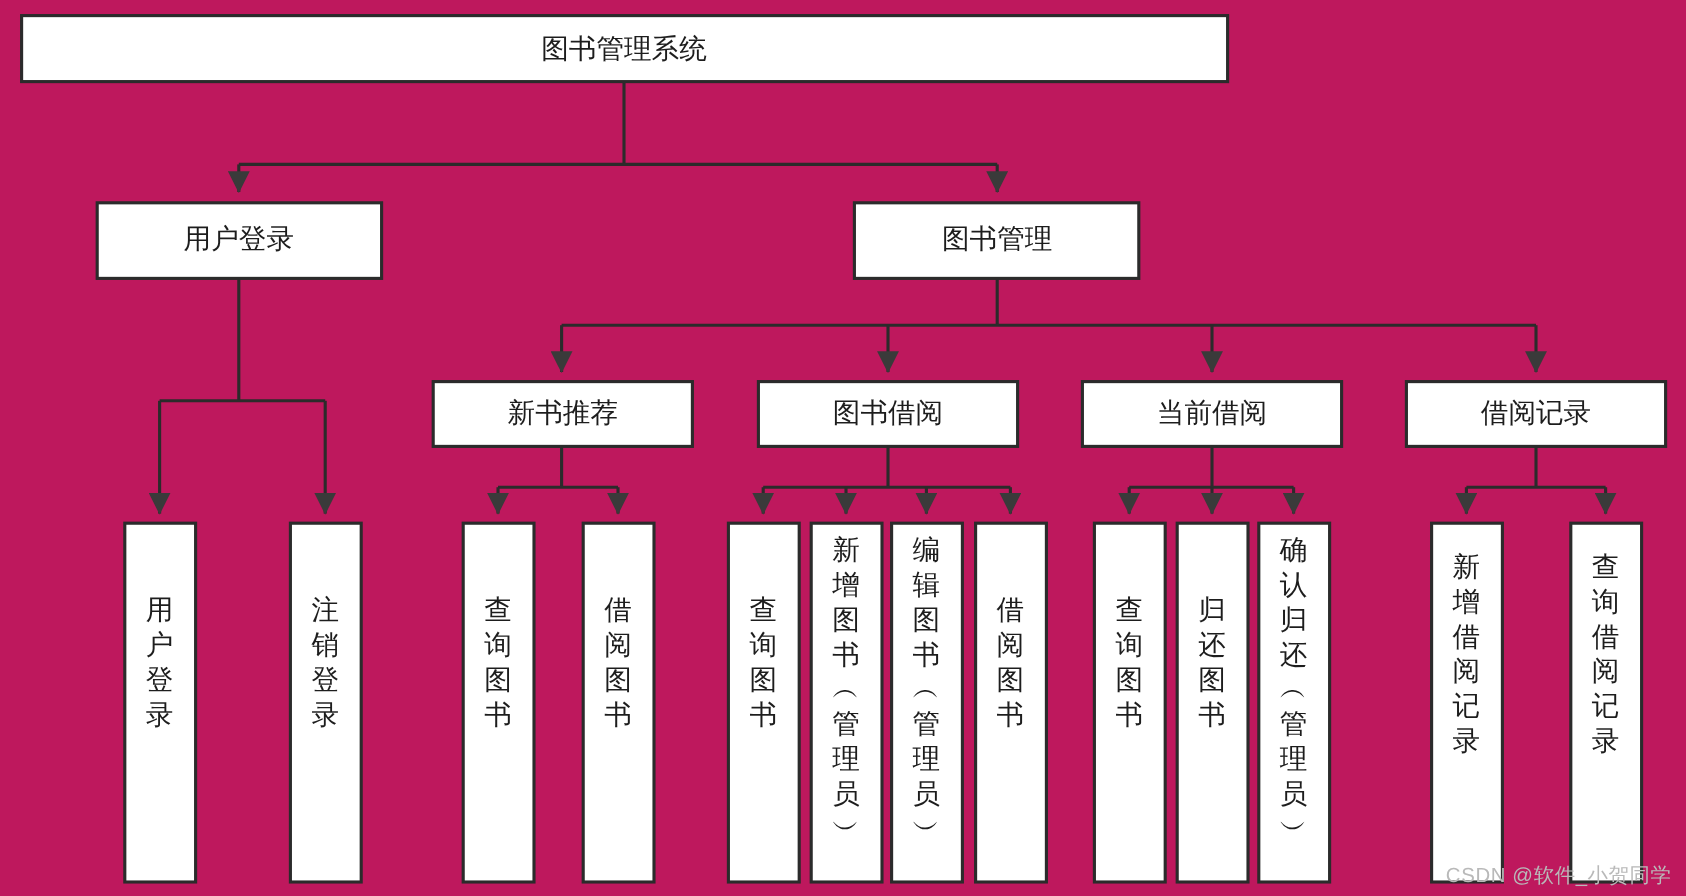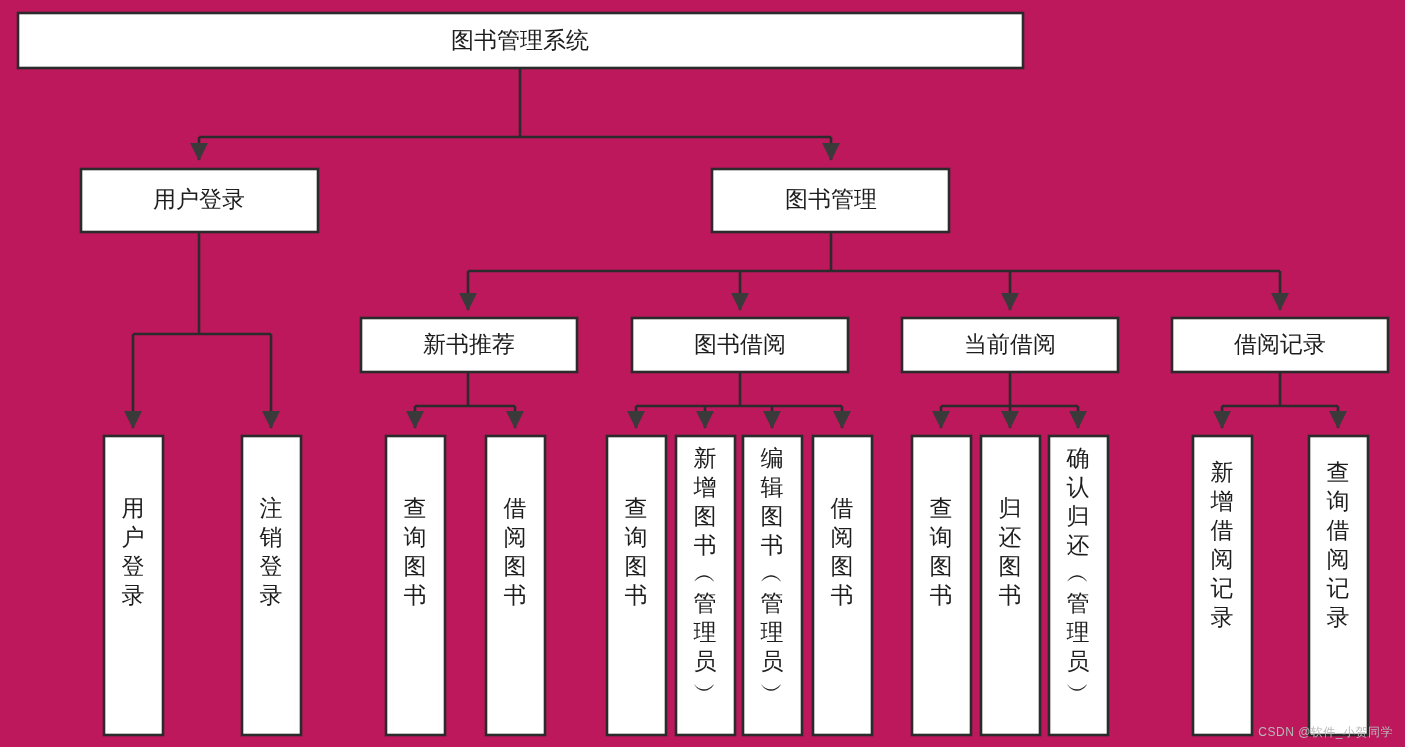--- a/index.html
+++ b/index.html
@@ -52,21 +52,21 @@
     fill: #1d1d1d;
     font-family: "Liberation Sans", "DejaVu Sans", sans-serif;
     font-size: 23px;
     text-anchor: middle;
   }
   .watermark {
     position: absolute;
     right: 12px;
     bottom: 6px;
     font-family: "Liberation Sans", "DejaVu Sans", sans-serif;
-    font-size: 12px;
+    font-size: 17px;
     color: #b9b9b9;
     letter-spacing: 0.5px;
     white-space: nowrap;
     user-select: none;
   }
 </style>
 </head>
 <body>
 
 <div id="diagram-root">

